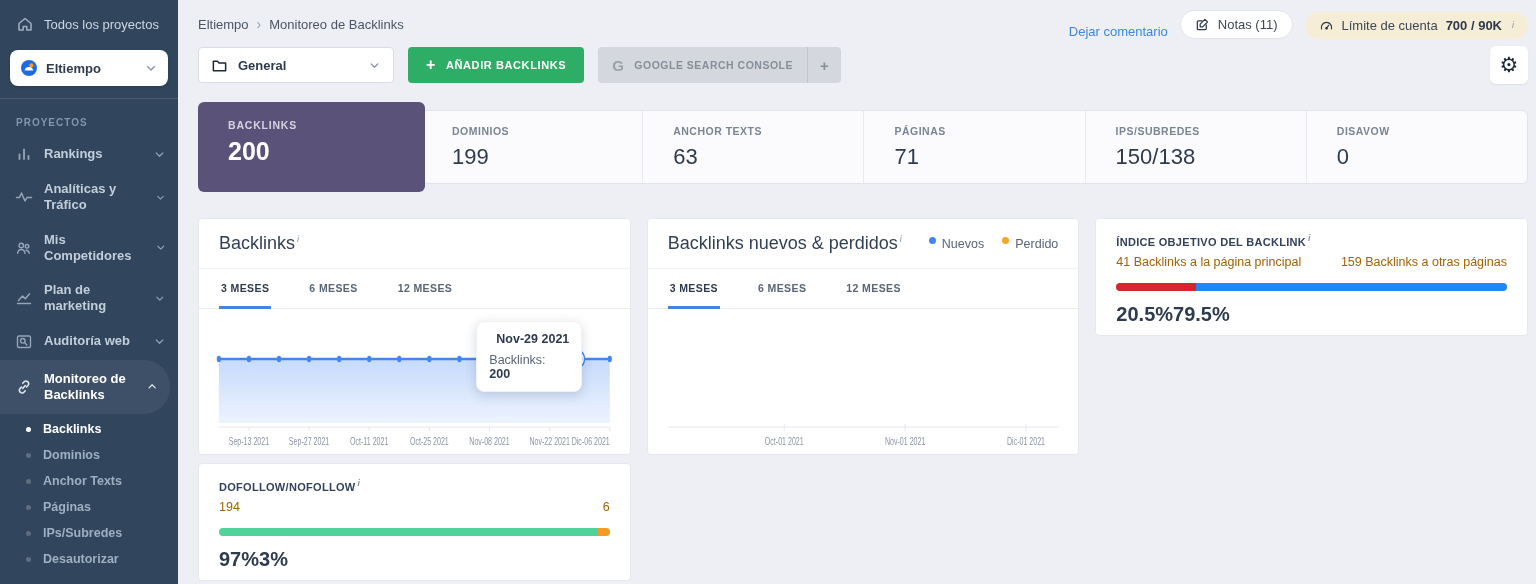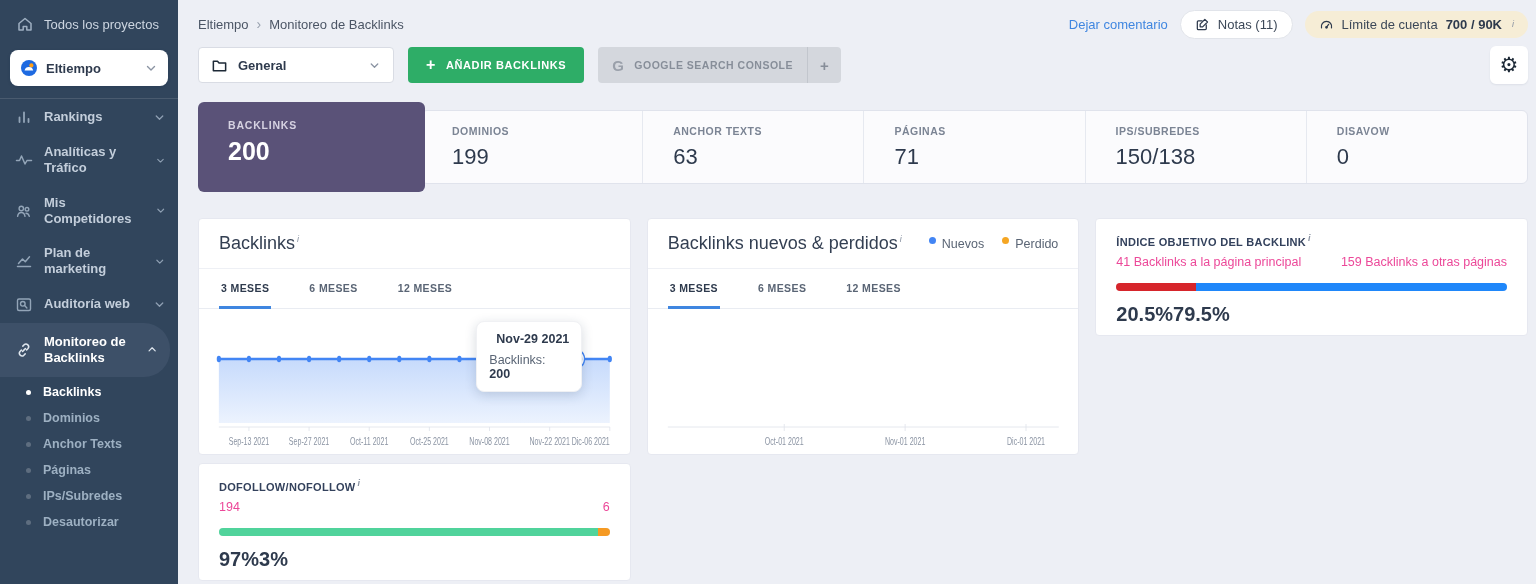--- a/index.html
+++ b/index.html
@@ -34,21 +34,21 @@
   .sb-subitem .bullet { width:5px; height:5px; border-radius:50%; background:rgba(255,255,255,.22); }
   .sb-subitem.active { color:#fff; }
   .sb-subitem.active .bullet { background:#fff; }
 
   
   .main { flex:1; padding:12px 8px 0 20px; display:flex; flex-direction:column; }
 
   .topbar { display:flex; align-items:center; font-size:13px; color:#5a6575; height:24px; }
   .crumb { color:#4b5565; cursor:pointer; }
   .crumb-sep { margin:0 8px; color:#98a1ae; font-size:14px; }
-  .topbar-right { margin-left:auto; display:flex; align-items:center; gap:12px; }
+  .topbar-right { margin-left:auto; display:flex; align-items:flex-end; gap:12px; }
   .link-blue { color:#3f86e0; cursor:pointer; }
   .pill { display:flex; align-items:center; gap:8px; border-radius:16px; padding:6px 14px;
     font-size:13px; color:#3c4858; }
   .pill-notes { background:#fff; border:1px solid #e1e4ea; cursor:pointer; }
   .pill-limit { background:#f6edd6; cursor:pointer; }
   .pill-limit b { font-weight:bold; color:#2e3a4d; }
   sup.inf { color:#8b94a3; font-style:italic; font-size:9px; margin-left:2px; }
 
   .toolbar { display:flex; align-items:center; margin-top:10px; gap:14px; }
   .folder-select { width:196px; background:#fff; border:1px solid #d9dce4; border-radius:4px;
@@ -105,21 +105,21 @@
   .axis-label { font-size:11px; fill:#8b94a3; font-family:"Liberation Sans", sans-serif; }
   .tooltip { position:absolute; top:12px; right:11%; width:106px; background:#fff;
     border-radius:8px; border:1px solid #f0f1f4; box-shadow:0 3px 12px rgba(30,50,80,.18);
     padding:10px 12px; font-size:12.5px; z-index:3; }
   .tt-date { font-weight:bold; color:#2e3a4d; margin-bottom:7px;text-align:right; }
   .tt-row { color:#5a6575; }
   .tt-row b { color:#2e3a4d; }
 
   .card-bar { height:118px; padding:14px 20px 0 20px; }
   .cb-title { font-size:11px; font-weight:bold; letter-spacing:.3px; color:#33415c; }
-  .cb-labels { display:flex; justify-content:space-between; font-size:12.5px; color:#ec4899;
+  .cb-labels { display:flex; justify-content:space-between; font-size:12.5px; color:#a16207;
     margin-top:7px; }
   .hbar { display:flex; height:8px; border-radius:4px; overflow:hidden; margin-top:14px; background:#eef0f4; }
   .seg { height:100%; }
   .seg-red { background:#d6252b; }
   .seg-blue { background:#1f87fa; }
   .seg-green { background:#50d39b; }
   .seg-orange { background:#f59a23; }
   .cb-pcts { display:flex; justify-content:flex-start; font-size:20px; font-weight:bold;
     color:#2e3a4d; margin-top:12px; }
 
@@ -140,20 +140,21 @@
         <circle cx="9" cy="9" r="8" fill="#1e6ae1"></circle>
         <circle cx="11.4" cy="6.4" r="2.1" fill="#ff9e16"></circle>
         <path d="M4.6 11.4a4.4 4.4 0 0 1 8.6 0z" fill="#fff"></path>
       </svg>
     <span>Eltiempo</span>
     <svg class="ic chev" width="14" height="14" viewBox="0 0 18 18" fill="none" stroke="currentColor" stroke-width="1.8" stroke-linecap="round" stroke-linejoin="round">
         <path d="m4.5 7 4.5 4.5L13.5 7"></path>
       </svg>
   </div>
   <div class="sb-divider"></div>
+  <div class="sb-section">PROYECTOS</div>
 
   <div class="sb-item">
     <span class="sb-ic">
         <svg class="ic" width="18" height="18" viewBox="0 0 18 18" fill="none" stroke="currentColor" stroke-width="1.8" stroke-linecap="round">
           <path d="M4.5 14V9.5M9 14V4.5M13.5 14v-3.2"></path>
         </svg>
       </span>
     <span>Rankings</span>
     <svg class="ic chev" width="13" height="13" viewBox="0 0 18 18" fill="none" stroke="currentColor" stroke-width="1.8" stroke-linecap="round" stroke-linejoin="round">
         <path d="m4.5 7 4.5 4.5L13.5 7"></path>

